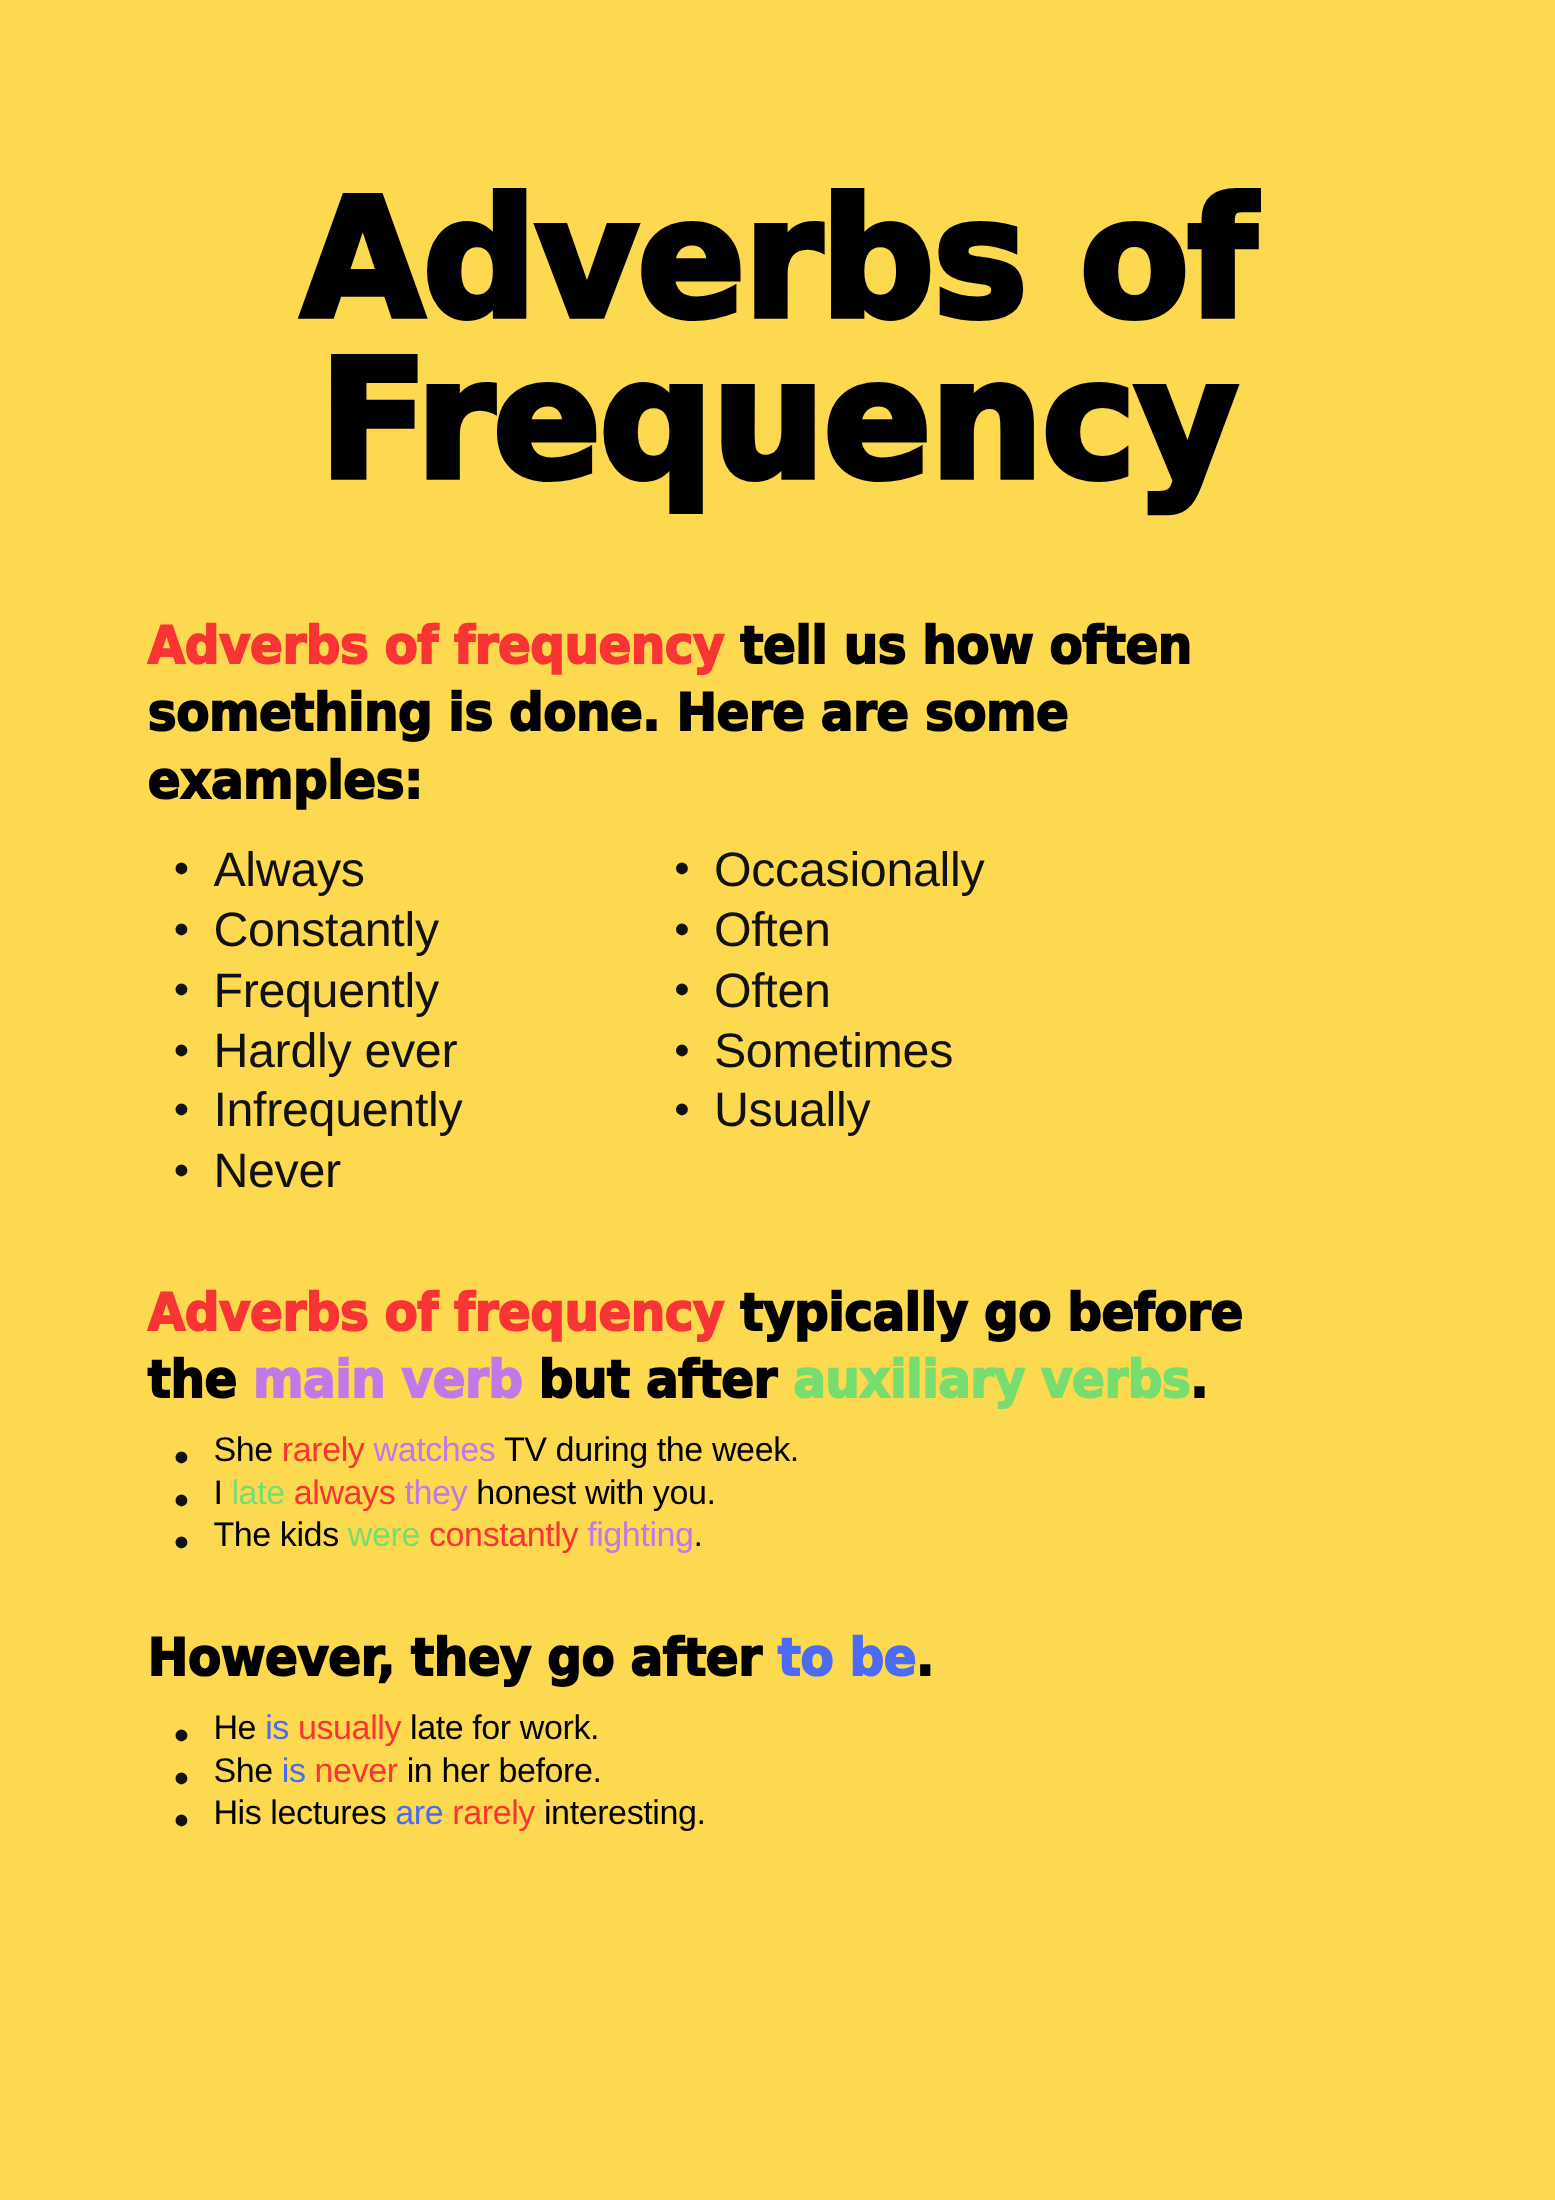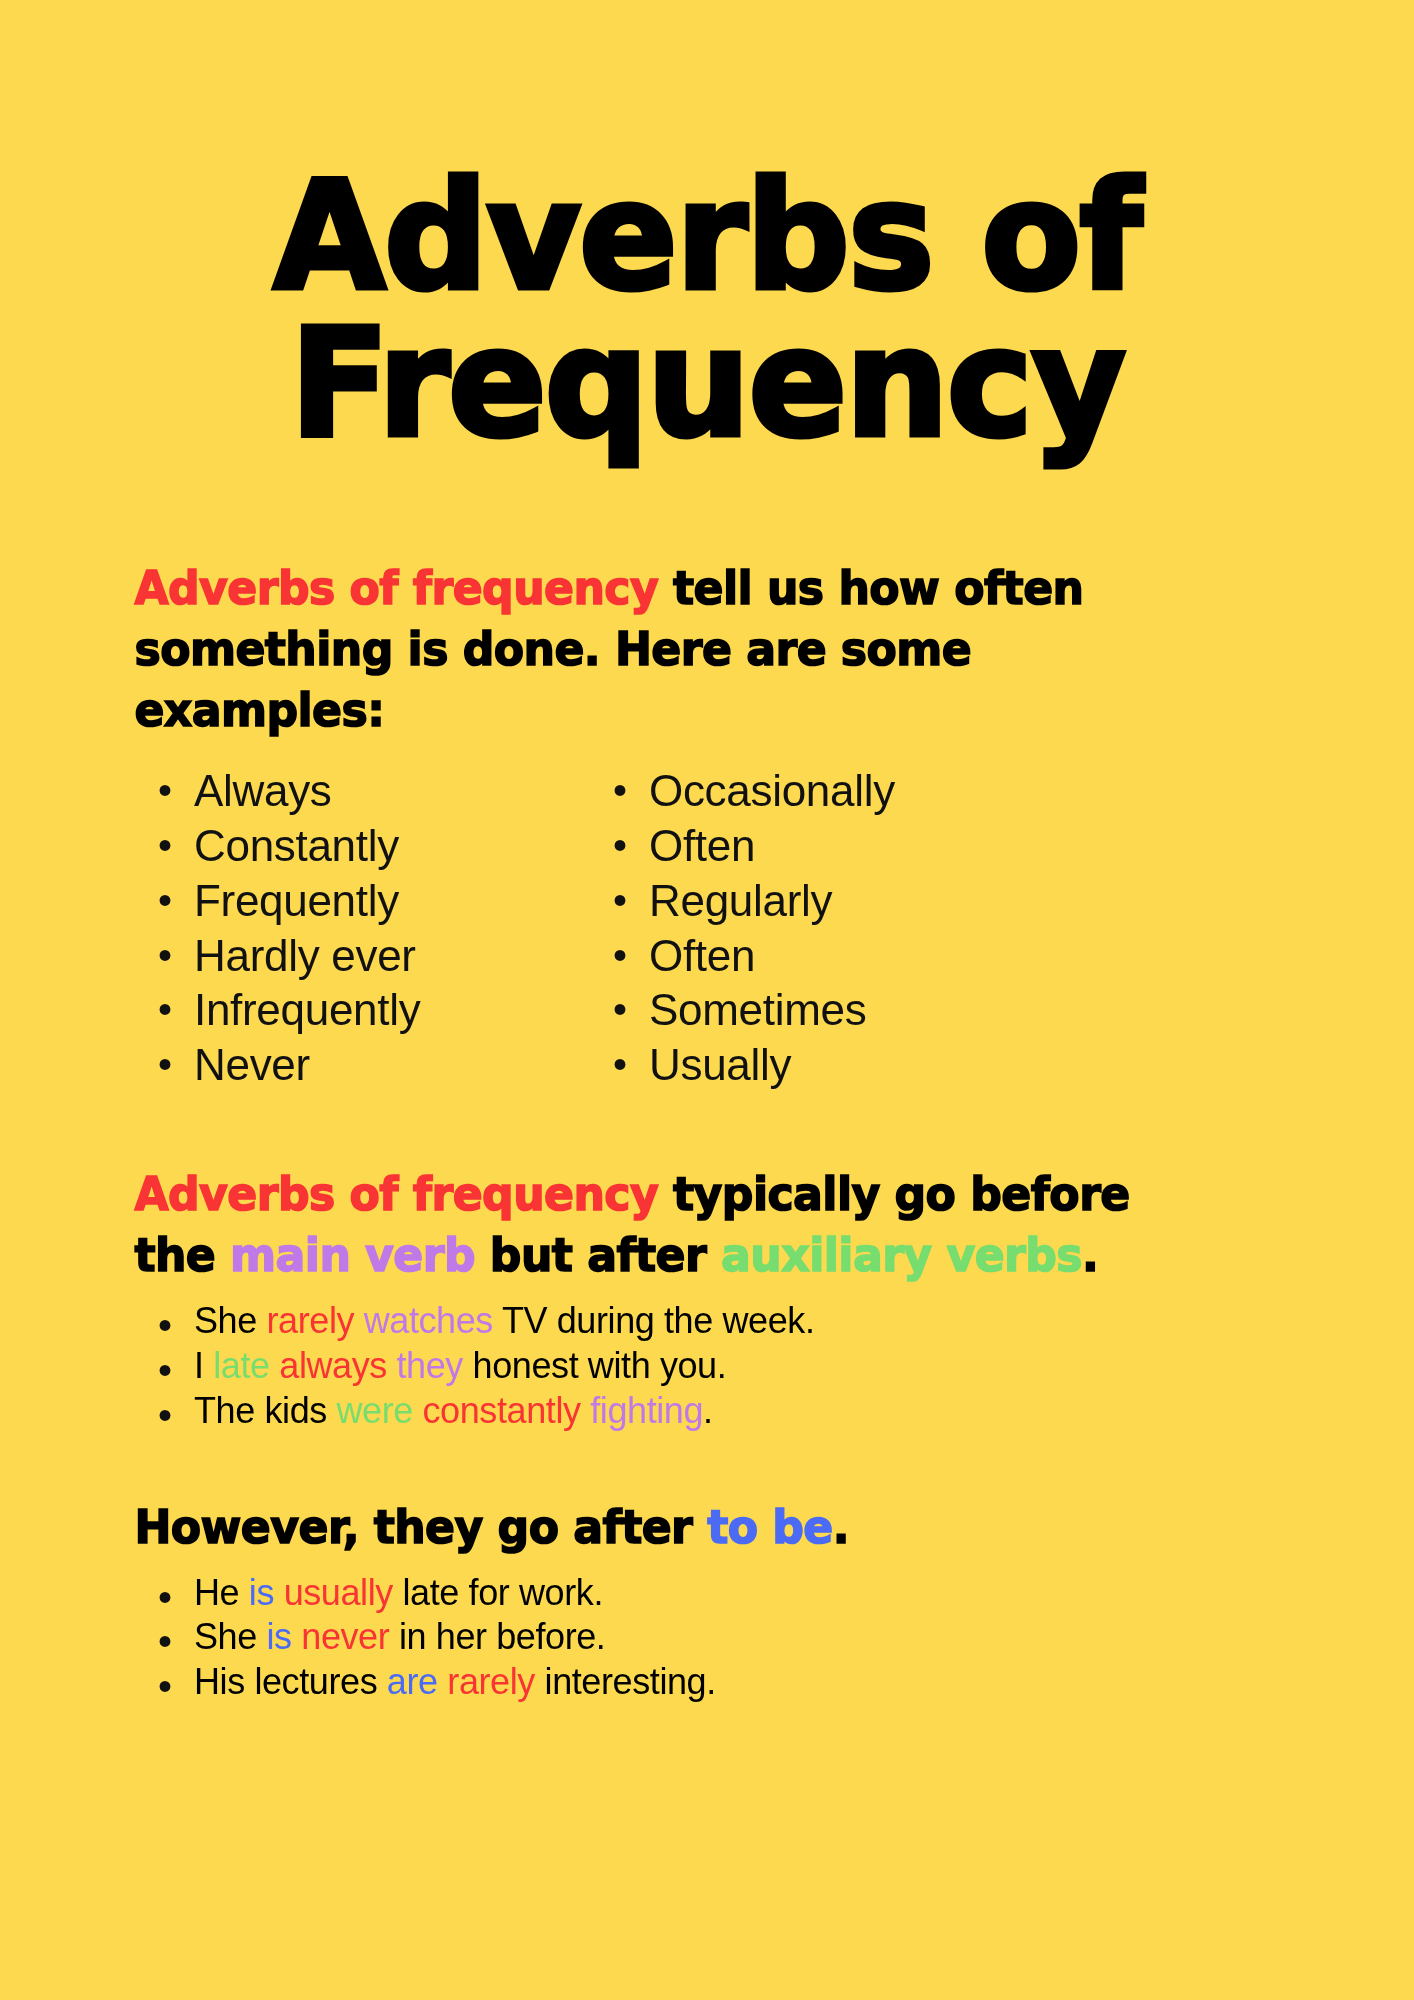--- a/index.html
+++ b/index.html
@@ -101,21 +101,21 @@
 
   
   .examples {
     margin: 14px 0 0 0;
     padding: 0 60px 0 150px;
     list-style: none;
   }
   .examples li {
     font-family: "Liberation Sans", sans-serif;
     font-weight: 400;
-    font-size: 36px;
+    font-size: 31px;
     line-height: 1.245;
     color: #111111;
     position: relative;
     padding-left: 44px;
     letter-spacing: -0.4px;
   }
   .examples li::before {
     content: "\2022";
     position: absolute;
     left: 8px;
@@ -146,21 +146,20 @@
         <li>Frequently</li>
         <li>Hardly ever</li>
         <li>Infrequently</li>
         <li>Never</li>
       </ul>
     </div>
     <div class="word-col">
       <ul>
         <li>Occasionally</li>
         <li>Often</li>
-        <li>Regularly</li>
         <li>Often</li>
         <li>Sometimes</li>
         <li>Usually</li>
       </ul>
     </div>
   </div>
 
   <p class="lead lead-2">
     <span class="red">Adverbs of frequency</span><span class="black"> typically go before the </span><span class="purple">main verb</span><span class="black"> but after </span><span class="green">auxiliary verbs</span><span class="black">.</span>
   </p>

